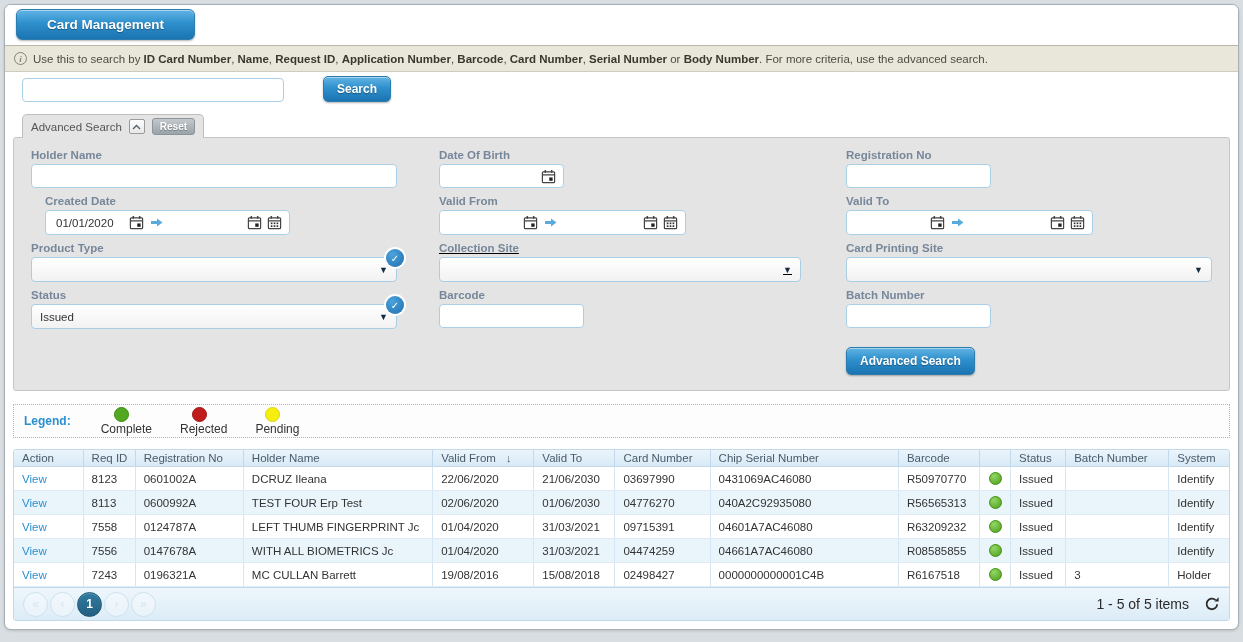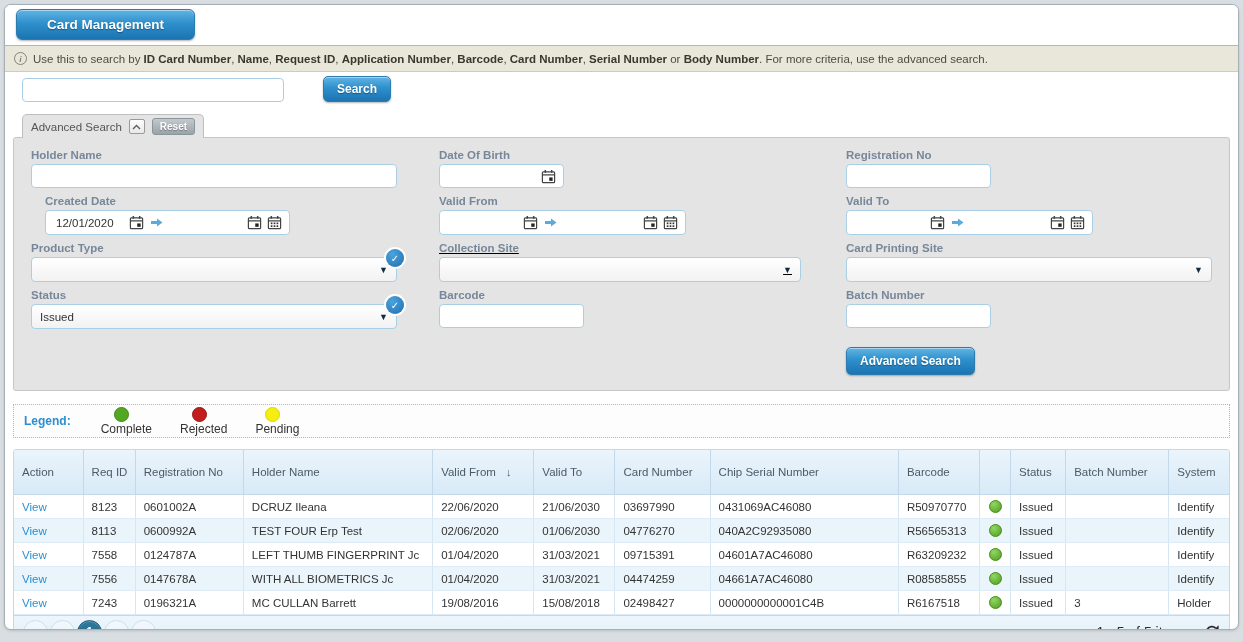--- a/index.html
+++ b/index.html
@@ -58,21 +58,21 @@
   .legend-bar { margin:13px 8px 0 8px; height:34px; background:#fdfdfd; border:1px dotted #b5b5b5;
     display:flex; align-items:center; padding:0 10px; }
   .legend-label { font-size:12px; font-weight:bold; color:#2b8fd0; margin-right:30px; }
   .legend-item { display:flex; align-items:center; margin-right:28px; font-size:12px; color:#333;flex-direction:column; }
   .legend-dot { width:15px; height:15px; border-radius:50%; margin-right:9px; }
 
   
   .table-wrap { margin:11px 8px 0 8px; border:1px solid #c3d8e8; border-radius:3px; overflow:hidden; }
   table { border-collapse:collapse; table-layout:fixed; width:1217px; }
   thead th { background:linear-gradient(#eaf4fb,#d8eaf7); font-size:11.5px; font-weight:normal; color:#4a5a68; text-align:left;
-    padding:16px 8px; border-right:1px solid #c3d8e8; border-bottom:1px solid #c3d8e8; white-space:nowrap; overflow:hidden; cursor:pointer; }
+    padding:2px 8px; border-right:1px solid #c3d8e8; border-bottom:1px solid #c3d8e8; white-space:nowrap; overflow:hidden; cursor:pointer; }
   thead th:last-child { border-right:none; }
   tbody td { font-size:11.5px; color:#333; padding:4px 8px; border-right:1px solid #d5e7f4; border-bottom:1px solid #dcebf6;
     white-space:nowrap; overflow:hidden; height:24px; }
   tbody td:last-child { border-right:none; }
   tbody tr:nth-child(even) { background:#e9f4fb; }
   .view-link { color:#2b8fd0; text-decoration:none; cursor:pointer; }
   .status-dot { width:13px; height:13px; border-radius:50%; display:inline-block; vertical-align:middle;
     background:radial-gradient(circle at 35% 28%, #93d766, #4d9c1c); border:1px solid #459317; }
   .sort-arrow { font-size:11px; color:#4a5a68; margin-left:10px; }
 
@@ -138,21 +138,21 @@
         </div>
       </div>
       <div class="field" style="left:832px; top:11px; width:145px;">
         <span class="f-label">Registration No</span>
         <input class="tb" style="width: 100%;" value="">
       </div>
 
       <div class="field" style="left:31px; top:57px; width:245px;">
         <span class="f-label">Created Date</span>
         <div class="daterange">
-          <span class="dr-val">12/01/2020</span>
+          <span class="dr-val">01/01/2020</span>
           <svg width="15" height="15" viewBox="0 0 16 16">
               <rect x="1.5" y="3" width="13" height="11.5" rx="1" fill="#fff" stroke="#444" stroke-width="1.3"></rect>
               <line x1="1.5" y1="6.2" x2="14.5" y2="6.2" stroke="#444" stroke-width="1.2"></line>
               <line x1="4.6" y1="1" x2="4.6" y2="4" stroke="#444" stroke-width="1.6"></line>
               <line x1="11.4" y1="1" x2="11.4" y2="4" stroke="#444" stroke-width="1.6"></line>
               <rect x="8.8" y="9" width="3.6" height="3.6" fill="#222"></rect>
             </svg>
           <span class="icon-gap"></span>
           <svg width="12" height="11" viewBox="0 0 12 11">
               <path d="M0 4 H6 V1.5 L11.5 5.5 L6 9.5 V7 H0 Z" fill="#5aaade"></path>

